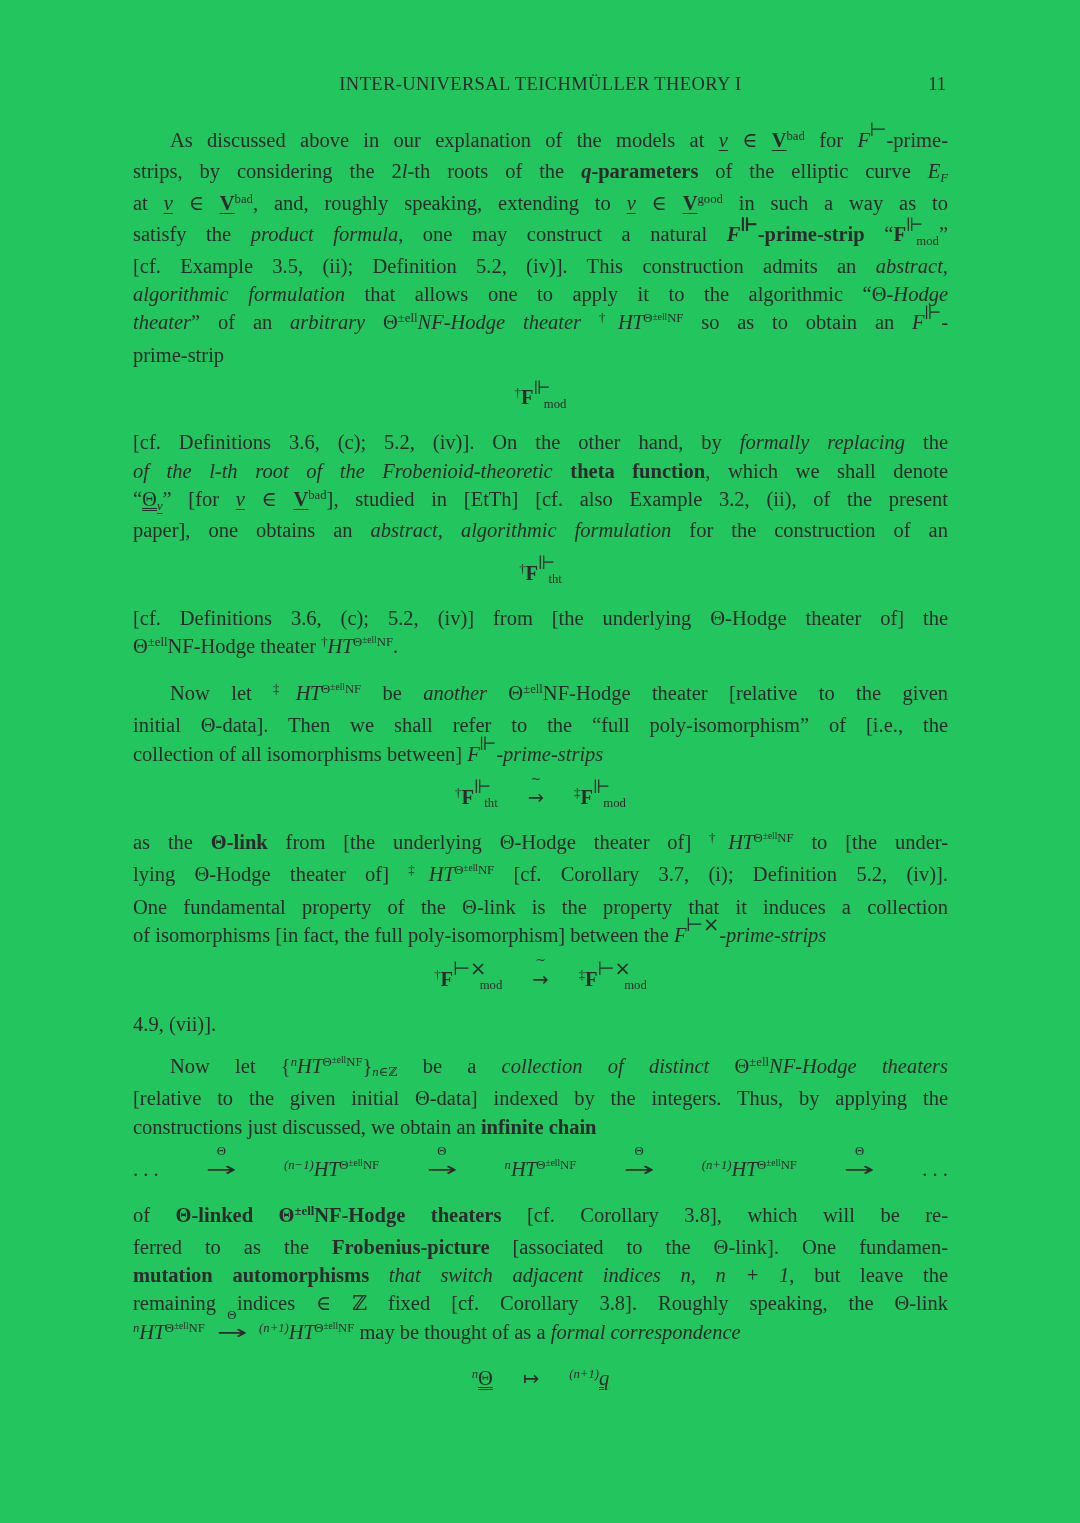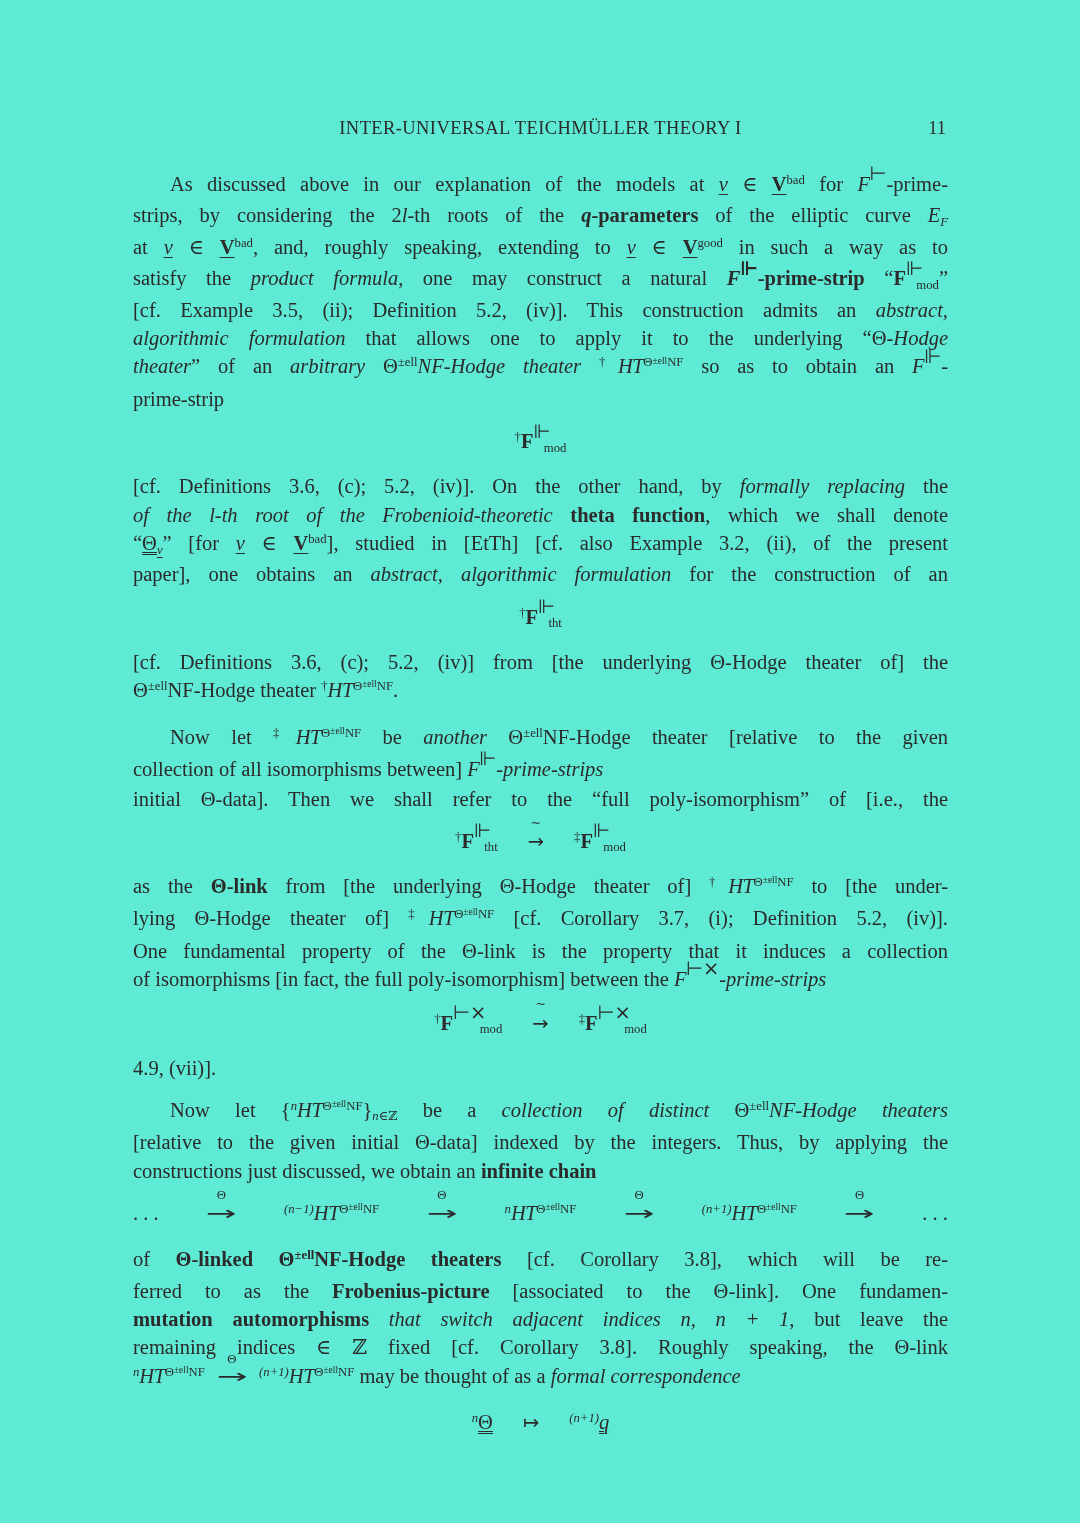--- a/index.html
+++ b/index.html
@@ -1,22 +1,22 @@
 <!DOCTYPE html>
 <html><head>
 <meta charset="utf-8">
 <style>
   html, body { margin: 0; padding: 0; background: #ffffff; }
   .page {
     position: relative;
     width: 1080px;
     height: 1523px;
-    background: #5eead4;
+    background: #22c55e;
     box-sizing: border-box;
-    padding: 118px 132px 0 133px;
+    padding: 74px 132px 0 133px;
     font-family: "Liberation Serif", "DejaVu Serif", "DejaVu Sans", serif;
     font-size: 20.5px;
     color: #2b2b2b;
     overflow: hidden;
   }
   .runhead {
     position: relative;
     height: 24px;
     margin-bottom: 28px;
     font-size: 18.5px;
@@ -76,21 +76,21 @@
     <div class="ht">INTER-UNIVERSAL TEICHMÜLLER THEORY I</div>
     <div class="pn">11</div>
   </div>
   <div id="content">
       <div class="para">
         <div class="line indent"><span>As discussed above in our explanation of the models at </span><span class="i ul">v</span><span> ∈ </span><span class="bb ul">V</span><span class="sup">bad</span><span> for </span><span class="cal">F</span><span class="sup sym">⊢</span><span>-prime-</span></div>
         <div class="line"><span>strips, by considering the 2</span><span class="i">l</span><span>-th roots of the </span><span class="b i">q</span><span class="b">-parameters</span><span> of the elliptic curve </span><span class="i">E</span><span class="sub i">F</span></div>
         <div class="line"><span>at </span><span class="i ul">v</span><span> ∈ </span><span class="bb ul">V</span><span class="sup">bad</span><span>, and, roughly speaking, extending to </span><span class="i ul">v</span><span> ∈ </span><span class="bb ul">V</span><span class="sup">good</span><span> in such a way as to</span></div>
         <div class="line"><span>satisfy the </span><span class="i">product formula</span><span>, one may construct a natural </span><span class="cal b">F</span><span class="sup sym b">⊩</span><span class="b">-prime-strip</span><span> “</span><span class="frak">F</span><span class="sup sym">⊩</span><span class="sub tk">mod</span><span>”</span></div>
         <div class="line"><span>[cf. Example 3.5, (ii); Definition 5.2, (iv)]. This construction admits an </span><span class="i">abstract,</span></div>
-        <div class="line"><span class="i">algorithmic formulation</span><span> that allows one to apply it to the underlying “Θ-</span><span class="i">Hodge</span></div>
+        <div class="line"><span class="i">algorithmic formulation</span><span> that allows one to apply it to the algorithmic “Θ-</span><span class="i">Hodge</span></div>
         <div class="line"><span class="i">theater</span><span>” of an </span><span class="i">arbitrary</span><span> Θ</span><span class="sup">±ell</span><span class="i">NF-Hodge theater</span><span> </span><span class="sup">†</span><span class="cal">HT</span><span class="sup">Θ</span><span class="ssup">±ell</span><span class="sup">NF</span><span> so as to obtain an </span><span class="cal">F</span><span class="sup sym">⊩</span><span>-</span></div>
         <div class="line last"><span>prime-strip</span></div>
       </div>
       <div class="display center">
         <span class="grp"><span class="sup">†</span><span class="frak">F</span><span class="sup sym">⊩</span><span class="sub tk">mod</span></span>
       </div>
       <div class="para">
         <div class="line"><span>[cf. Definitions 3.6, (c); 5.2, (iv)]. On the other hand, by </span><span class="i">formally replacing</span><span> the</span></div>
         <div class="line"><span class="i">of the l-th root of the Frobenioid-theoretic</span><span> </span><span class="b">theta function</span><span>, which we shall denote</span></div>
         <div class="line"><span>“</span><span class="dul">Θ</span><span class="sub i ul">v</span><span>” [for </span><span class="i ul">v</span><span> ∈ </span><span class="bb ul">V</span><span class="sup">bad</span><span>], studied in [EtTh] [cf. also Example 3.2, (ii), of the present</span></div>
@@ -98,22 +98,22 @@
       </div>
       <div class="display center">
         <span class="grp"><span class="sup">†</span><span class="frak">F</span><span class="sup sym">⊩</span><span class="sub tk">tht</span></span>
       </div>
       <div class="para">
         <div class="line"><span>[cf. Definitions 3.6, (c); 5.2, (iv)] from [the underlying Θ-Hodge theater of] the</span></div>
         <div class="line last"><span>Θ</span><span class="sup">±ell</span><span>NF-Hodge theater </span><span class="sup">†</span><span class="cal">HT</span><span class="sup">Θ</span><span class="ssup">±ell</span><span class="sup">NF</span><span>.</span></div>
       </div>
       <div class="para gap">
         <div class="line indent"><span>Now let </span><span class="sup">‡</span><span class="cal">HT</span><span class="sup">Θ</span><span class="ssup">±ell</span><span class="sup">NF</span><span> be </span><span class="i">another</span><span> Θ</span><span class="sup">±ell</span><span>NF-Hodge theater [relative to the given</span></div>
+        <div class="line"><span>initial Θ-data]. Then we shall refer to the “full poly-isomorphism” of [i.e., the</span></div>
         <div class="line last"><span>collection of all isomorphisms between] </span><span class="cal">F</span><span class="sup sym">⊩</span><span class="i">-prime-strips</span></div>
-        <div class="line"><span>initial Θ-data]. Then we shall refer to the “full poly-isomorphism” of [i.e., the</span></div>
       </div>
       <div class="display center">
         <span class="grp"><span class="sup">†</span><span class="frak">F</span><span class="sup sym">⊩</span><span class="sub tk">tht</span></span>
         <span class="grp"><span class="ov"><span class="over">∼</span><span class="sym">→</span></span></span>
         <span class="grp"><span class="sup">‡</span><span class="frak">F</span><span class="sup sym">⊩</span><span class="sub tk">mod</span></span>
       </div>
       <div class="para">
         <div class="line"><span>as the </span><span class="b">Θ-link</span><span> from [the underlying Θ-Hodge theater of] </span><span class="sup">†</span><span class="cal">HT</span><span class="sup">Θ</span><span class="ssup">±ell</span><span class="sup">NF</span><span> to [the under-</span></div>
         <div class="line"><span>lying Θ-Hodge theater of] </span><span class="sup">‡</span><span class="cal">HT</span><span class="sup">Θ</span><span class="ssup">±ell</span><span class="sup">NF</span><span> [cf. Corollary 3.7, (i); Definition 5.2, (iv)].</span></div>
         <div class="line"><span>One fundamental property of the Θ-link is the property that it induces a collection</span></div>

